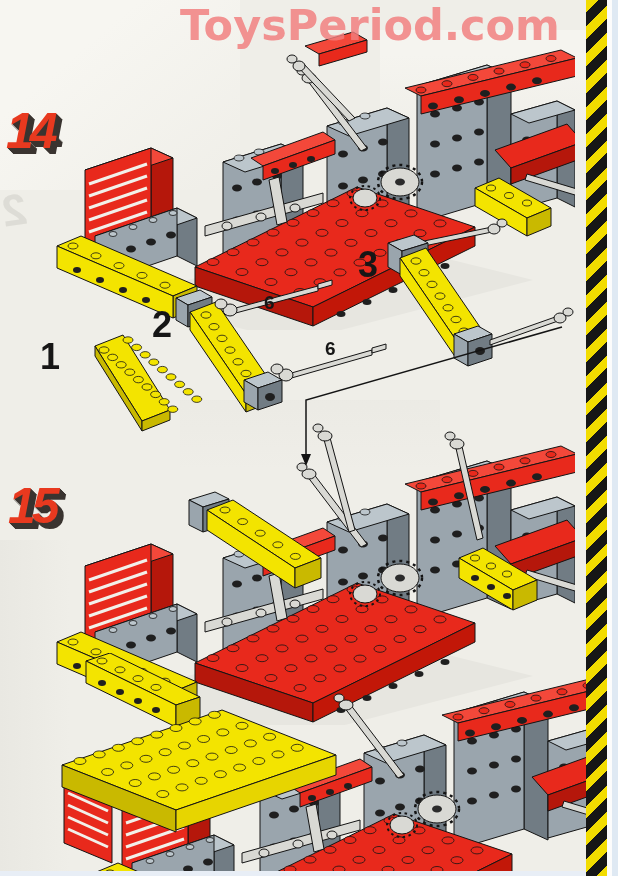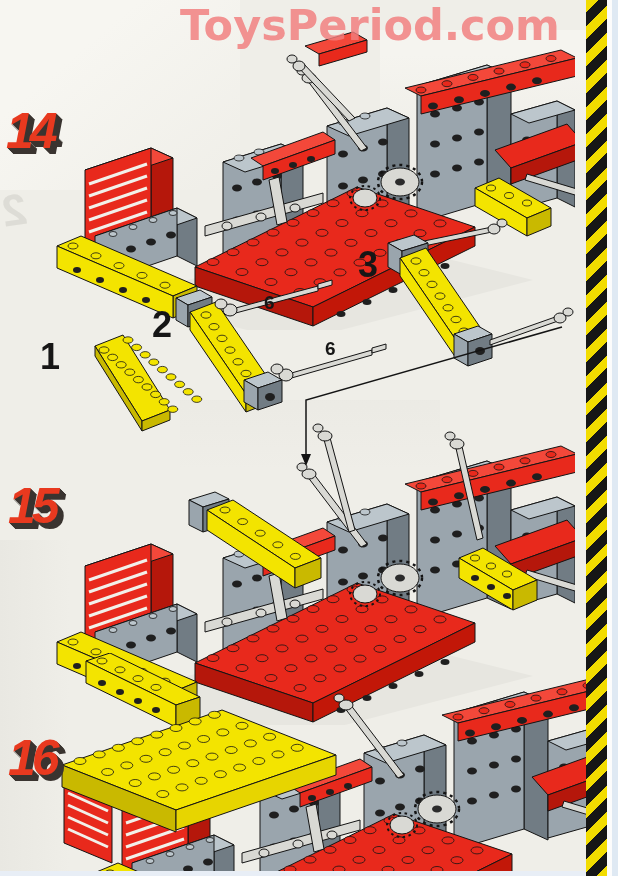--- a/index.html
+++ b/index.html
@@ -669,21 +669,20 @@
       <polygon points="288,374 372,350 372,355 288,379" fill="#d9d9d4" stroke="#141414" stroke-width="1" stroke-linejoin="round"></polygon>
       <ellipse cx="286" cy="375" rx="7" ry="6" fill="#d9d9d4" stroke="#141414" stroke-width="1"></ellipse>
       <ellipse cx="277" cy="369" rx="6" ry="5" fill="#d9d9d4" stroke="#141414" stroke-width="1"></ellipse>
       <polygon points="372,348 386,344 386,349 372,353" fill="#d9d9d4" stroke="#141414" stroke-width="1" stroke-linejoin="round"></polygon>
       <path d="M562,327 L306,400 L306,458" fill="none" stroke="#141414" stroke-width="1.5"></path>
       <polygon points="306,466 301,454 311,454" fill="#141414" stroke="none" stroke-width="1" stroke-linejoin="round"></polygon>
     </svg>
 
   <div class="step-num" style="left:6px;top:102px">14</div>
   <div class="step-num" style="left:8px;top:477px">15</div>
-  <div class="step-num" style="left:8px;top:729px">16</div>
 
   <div class="part-label" style="left:40px;top:336px">1</div>
   <div class="part-label" style="left:152px;top:304px">2</div>
   <div class="part-label" style="left:358px;top:244px">3</div>
 
   <div class="qty-label" style="left:264px;top:292px">6</div>
   <div class="qty-label" style="left:325px;top:338px">6</div>
 
   <div class="ghost">2</div>
   <div class="watermark">ToysPeriod.com</div>

